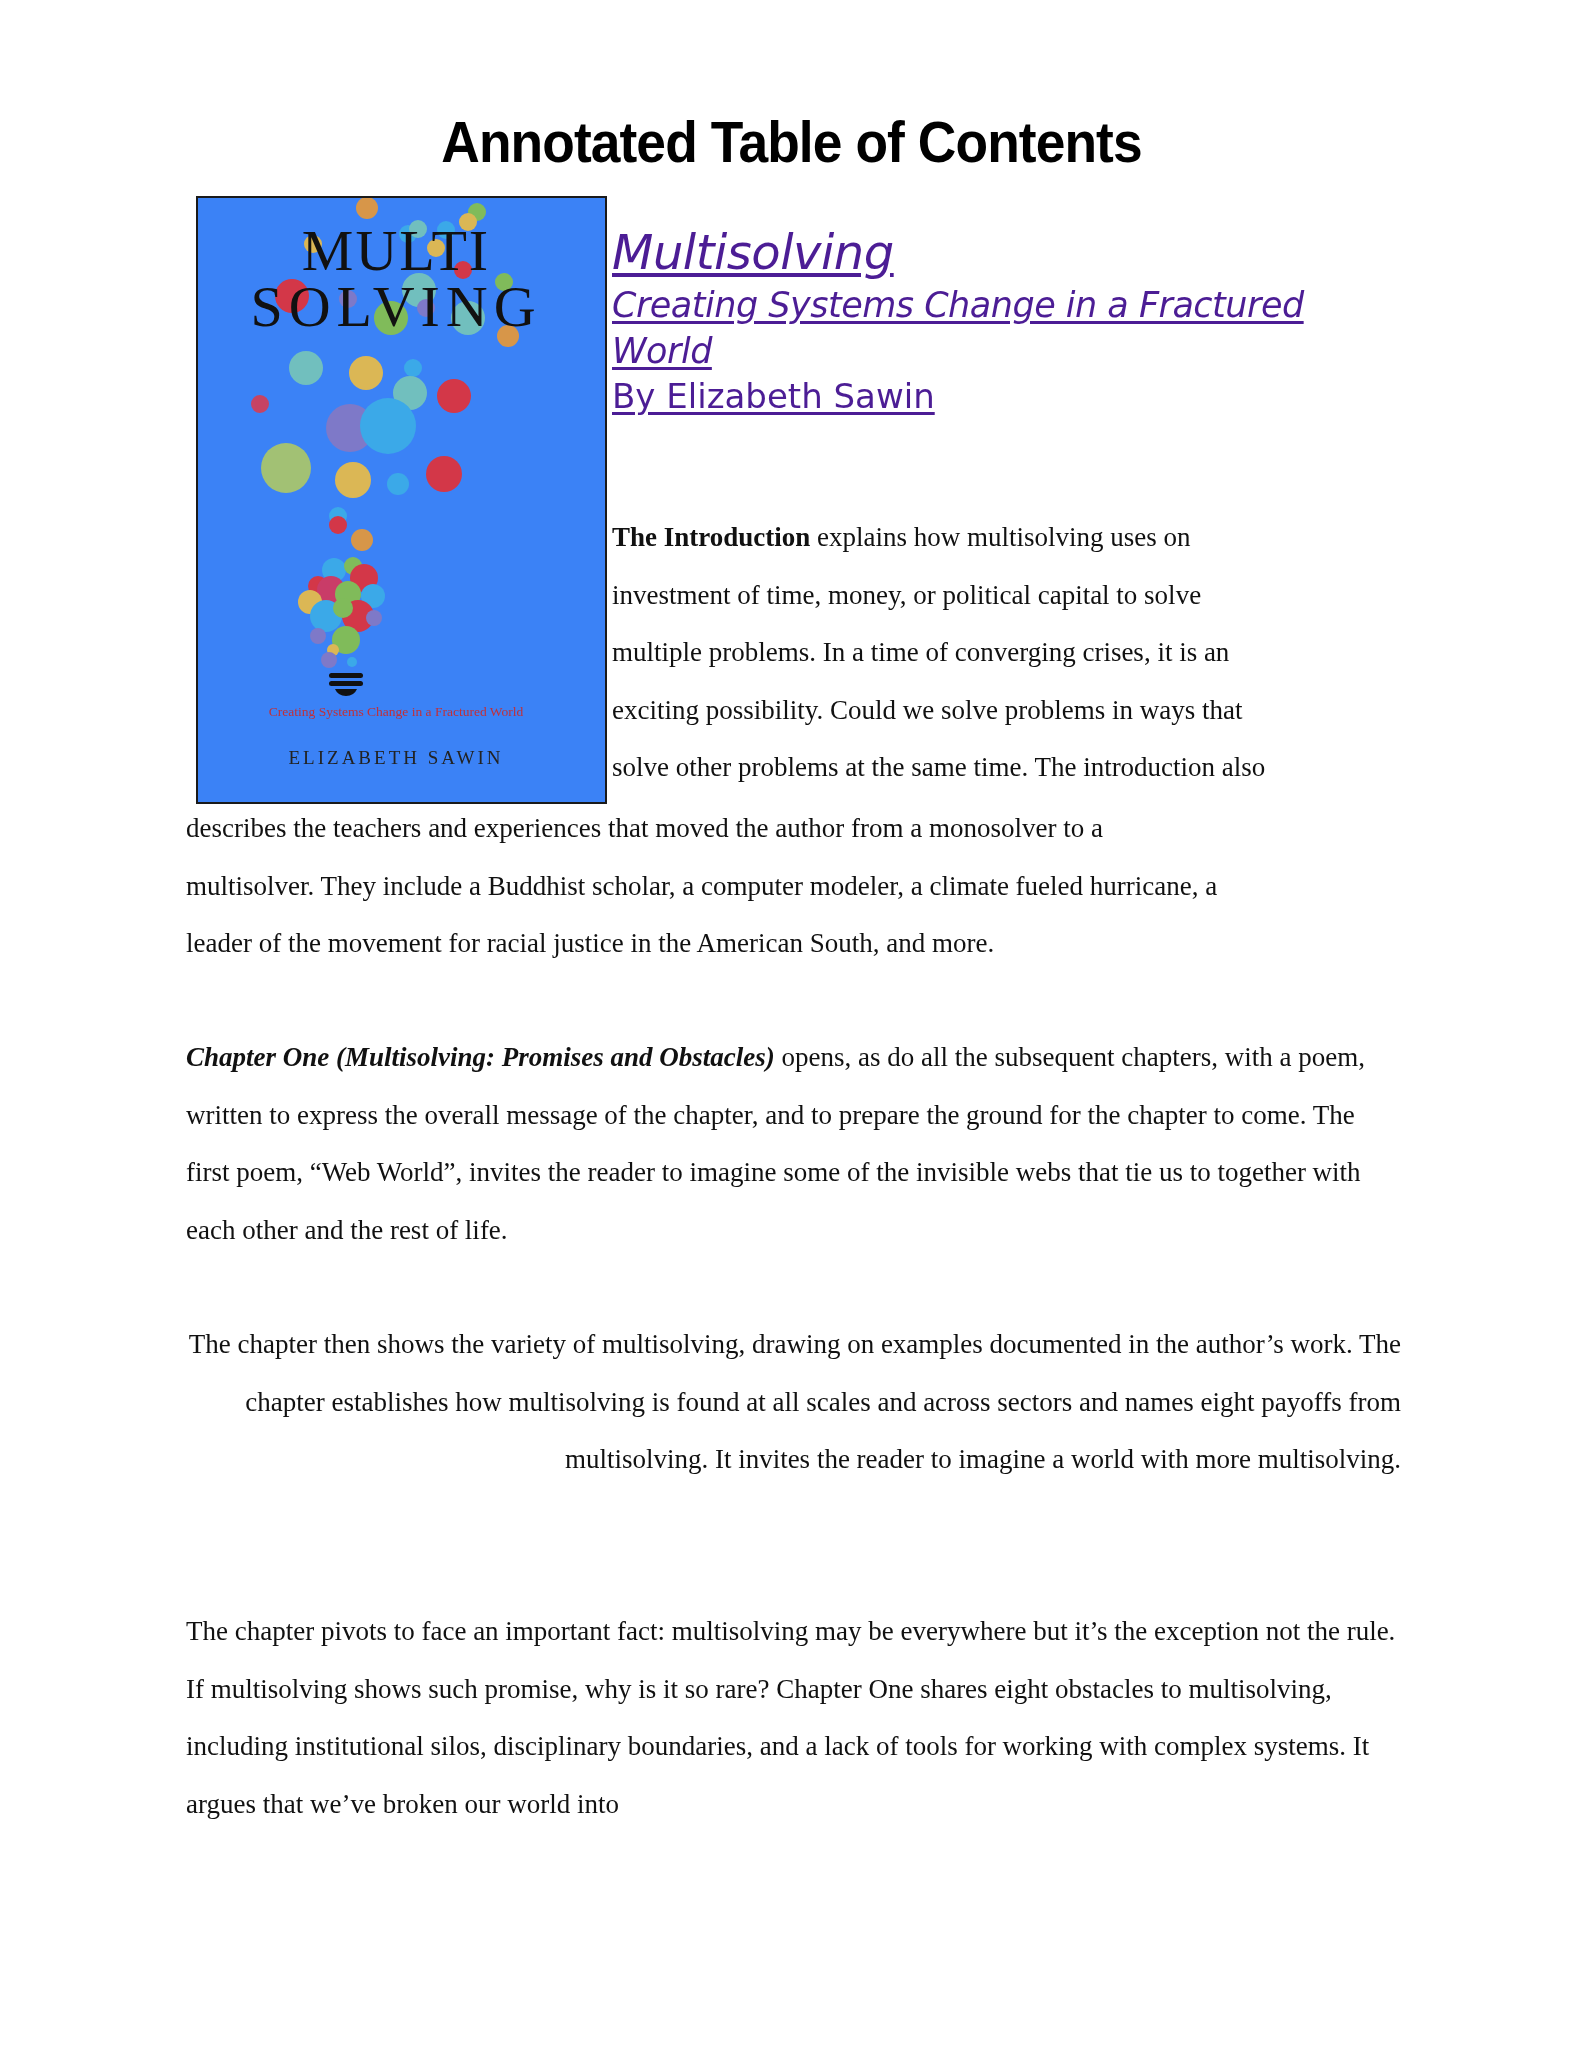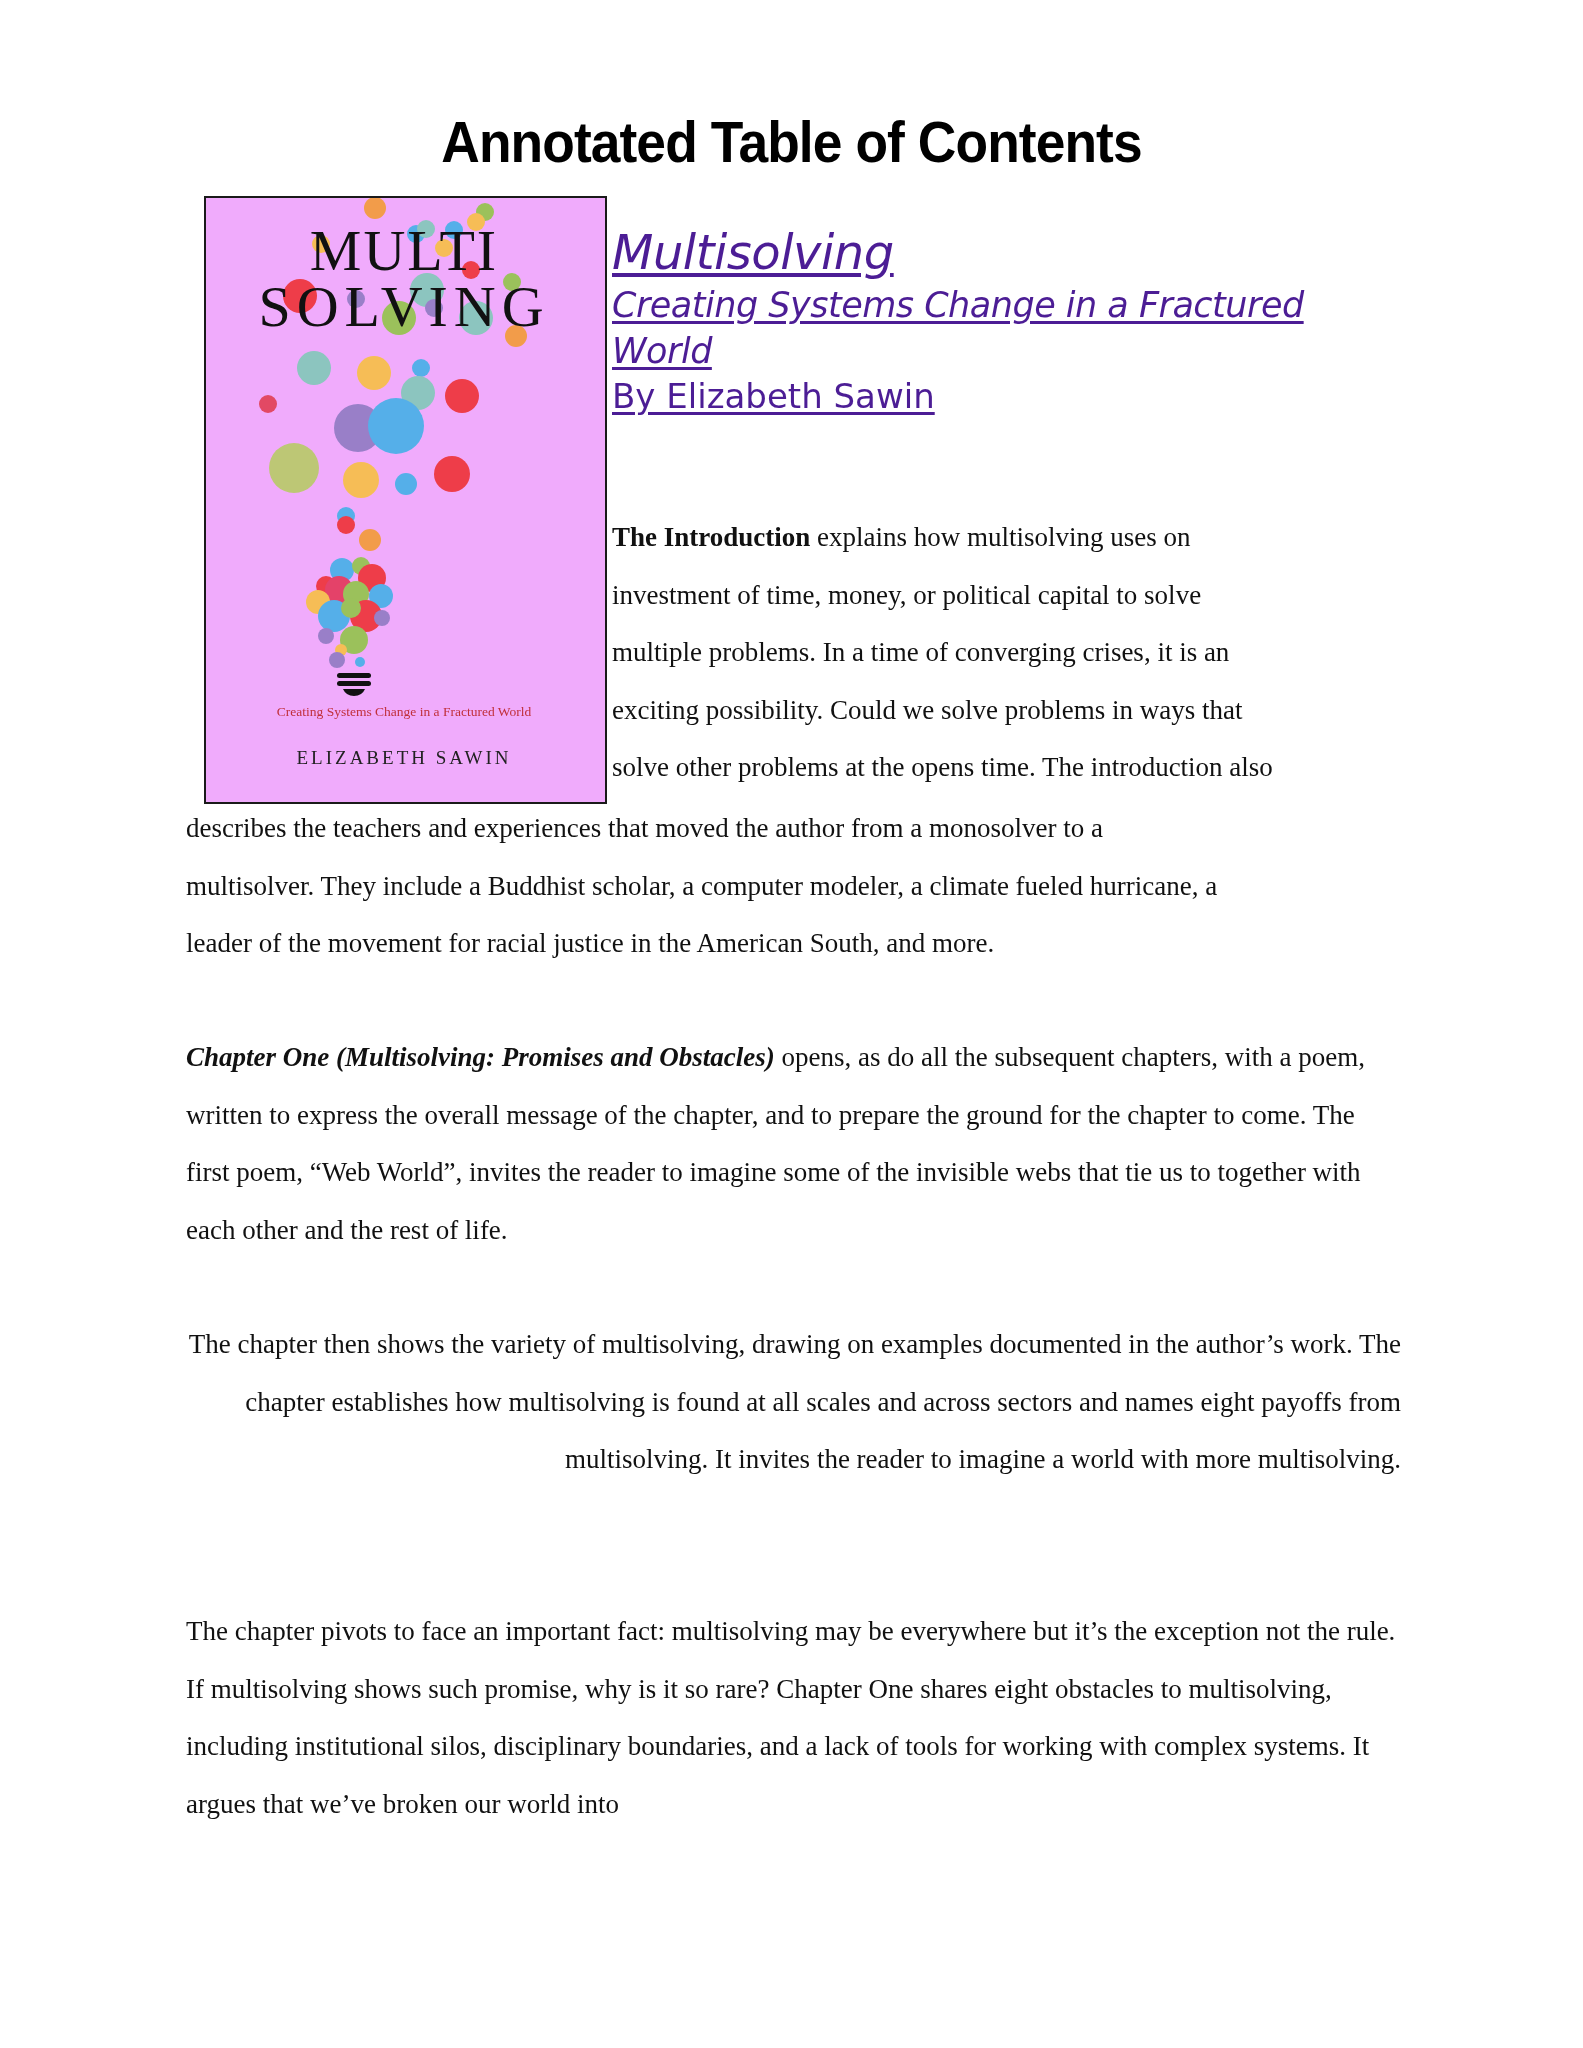--- a/index.html
+++ b/index.html
@@ -3,22 +3,22 @@
 <meta charset="utf-8">
 <style>
   html, body { margin: 0; padding: 0; background: #ffffff; }
   body { width: 1583px; height: 2048px; position: relative; overflow: hidden; color: #111; }
   .page-title {
     position: absolute; left: 0; width: 1583px; top: 108px; text-align: center;
     font-family: "Liberation Sans", sans-serif; font-weight: bold; font-size: 58px;
     letter-spacing: -1px; color: #000; transform: scaleX(0.92);
   }
   .cover {
-    position: absolute; left: 204px; top: 196px; width: 399px; height: 604px;
-    border: 2px solid #1a1a1a; background: #f0abfc; overflow: hidden;
+    position: absolute; left: 196px; top: 196px; width: 399px; height: 604px;
+    border: 2px solid #1a1a1a; background: #3b82f6; overflow: hidden; padding-left: 8px;
   }
   .cover svg { position: absolute; left: 0; top: 0; }
   .book-info { position: absolute; left: 612px; top: 222px; width: 760px; color: #4a7784;
     font-family: "DejaVu Sans", sans-serif; }
   .book-info a { color: #4c1d95; text-decoration: underline; text-underline-offset: 4px; }
   .book-title { font-style: italic; font-size: 48px; line-height: 60px; display: block; letter-spacing: -0.5px; }
   .book-subtitle { font-style: italic; font-size: 35px; line-height: 46px; display: block; letter-spacing: -0.5px; width: 720px;}
   .book-author { font-size: 34px; line-height: 40px; display: block; margin-top: 2px; }
   .body-text {
     font-family: "Liberation Serif", serif; font-size: 27px; line-height: 57.5px; color: #111;
@@ -107,21 +107,21 @@
   <a class="book-title">Multisolving</a>
   <a class="book-subtitle">Creating Systems Change in a Fractured World</a>
   <a class="book-author">By Elizabeth Sawin</a>
 </div>
 
 <div class="intro-block body-text">
   <div><b>The Introduction</b><span> explains how multisolving uses on</span></div>
   <div>investment of time, money, or political capital to solve</div>
   <div>multiple problems. In a time of converging crises, it is an</div>
   <div>exciting possibility. Could we solve problems in ways that</div>
-  <div>solve other problems at the opens time. The introduction also</div>
+  <div>solve other problems at the same time. The introduction also</div>
 </div>
 
 <div class="intro-cont body-text">
   <div>describes the teachers and experiences that moved the author from a monosolver to a</div>
   <div>multisolver. They include a Buddhist scholar, a computer modeler, a climate fueled hurricane, a</div>
   <div>leader of the movement for racial justice in the American South, and more.</div>
 </div>
 
 <div class="para p1 body-text"><b><i>Chapter One (Multisolving: Promises and Obstacles)</i></b><span> opens, as do all the subsequent chapters, with a poem, written to express the overall message of the chapter, and to prepare the ground for the chapter to come.  The first poem, “Web World”, invites the reader to imagine some of the invisible webs that tie us to together with each other and the rest of life.</span></div>
 

